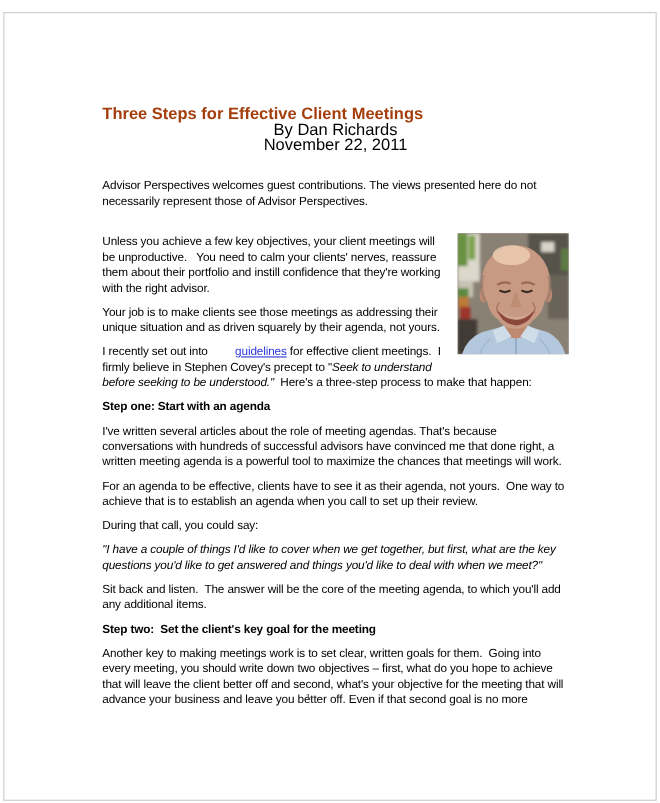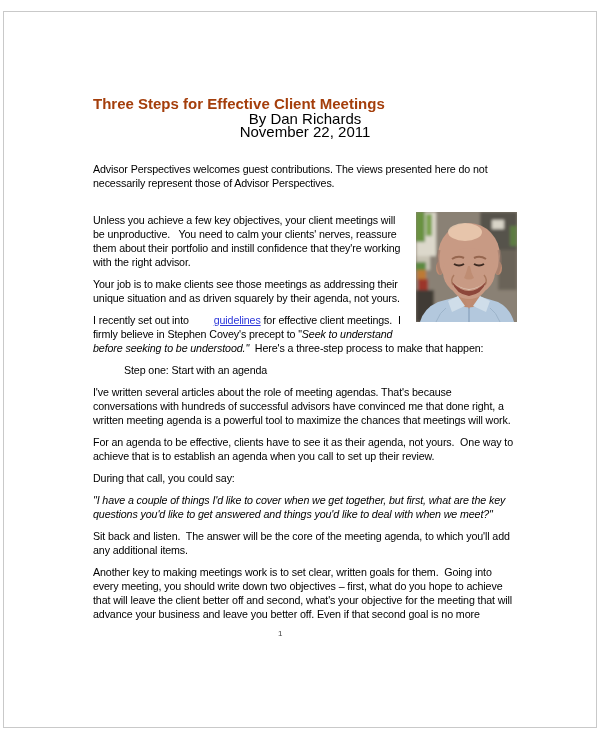--- a/index.html
+++ b/index.html
@@ -18,21 +18,21 @@
     margin:95px 0 0 0;text-align:left;
     font-size:15px;line-height:17px;font-weight:bold;color:var(--accent,#A43E0B);
   }
   .byline,.dateline{
     text-align:center;font-size:15px;line-height:13px;margin:0;
   }
   p,h3{
     font-size:10.7px;line-height:14px;letter-spacing:-0.12px;
     margin:0 0 8px 0;white-space:pre-wrap;font-weight:normal;
   }
-  h3{font-weight:normal;margin-left:31px;}
+  h3{font-weight:bold;}
   .disclaimer{margin-top:24px;}
   .p-first{margin-top:23px;}
   .quote-para{font-style:italic;}
   .portrait{
     float:right;width:101px;height:110px;margin:-1px 0 8px 8px;
     overflow:hidden;background:#8a8174;
   }
   a.doc-link{color:var(--link,#2B36D9);text-decoration:underline;cursor:pointer;margin-left:22px;}
   .page-number{
     position:absolute;left:278px;top:630px;font-size:8px;line-height:8px;color:#444;
@@ -113,18 +113,19 @@
   <p>I've written several articles about the role of meeting agendas. That's because conversations with hundreds of successful advisors have convinced me that done right, a written meeting agenda is a powerful tool to maximize the chances that meetings will work.</p>
 
   <p>For an agenda to be effective, clients have to see it as their agenda, not yours.  One way to achieve that is to establish an agenda when you call to set up their review.</p>
 
   <p>During that call, you could say:</p>
 
   <p class="quote-para">"I have a couple of things I'd like to cover when we get together, but first, what are the key questions you'd like to get answered and things you'd like to deal with when we meet?"</p>
 
   <p>Sit back and listen.  The answer will be the core of the meeting agenda, to which you'll add any additional items.</p>
 
+  <h3>Step two:  Set the client's key goal for the meeting</h3>
 
   <p>Another key to making meetings work is to set clear, written goals for them.  Going into every meeting, you should write down two objectives – first, what do you hope to achieve that will leave the client better off and second, what's your objective for the meeting that will advance your business and leave you better off. Even if that second goal is no more</p>
 
 </div>
 
 <div class="page-number">1</div>
 
 </body></html>

